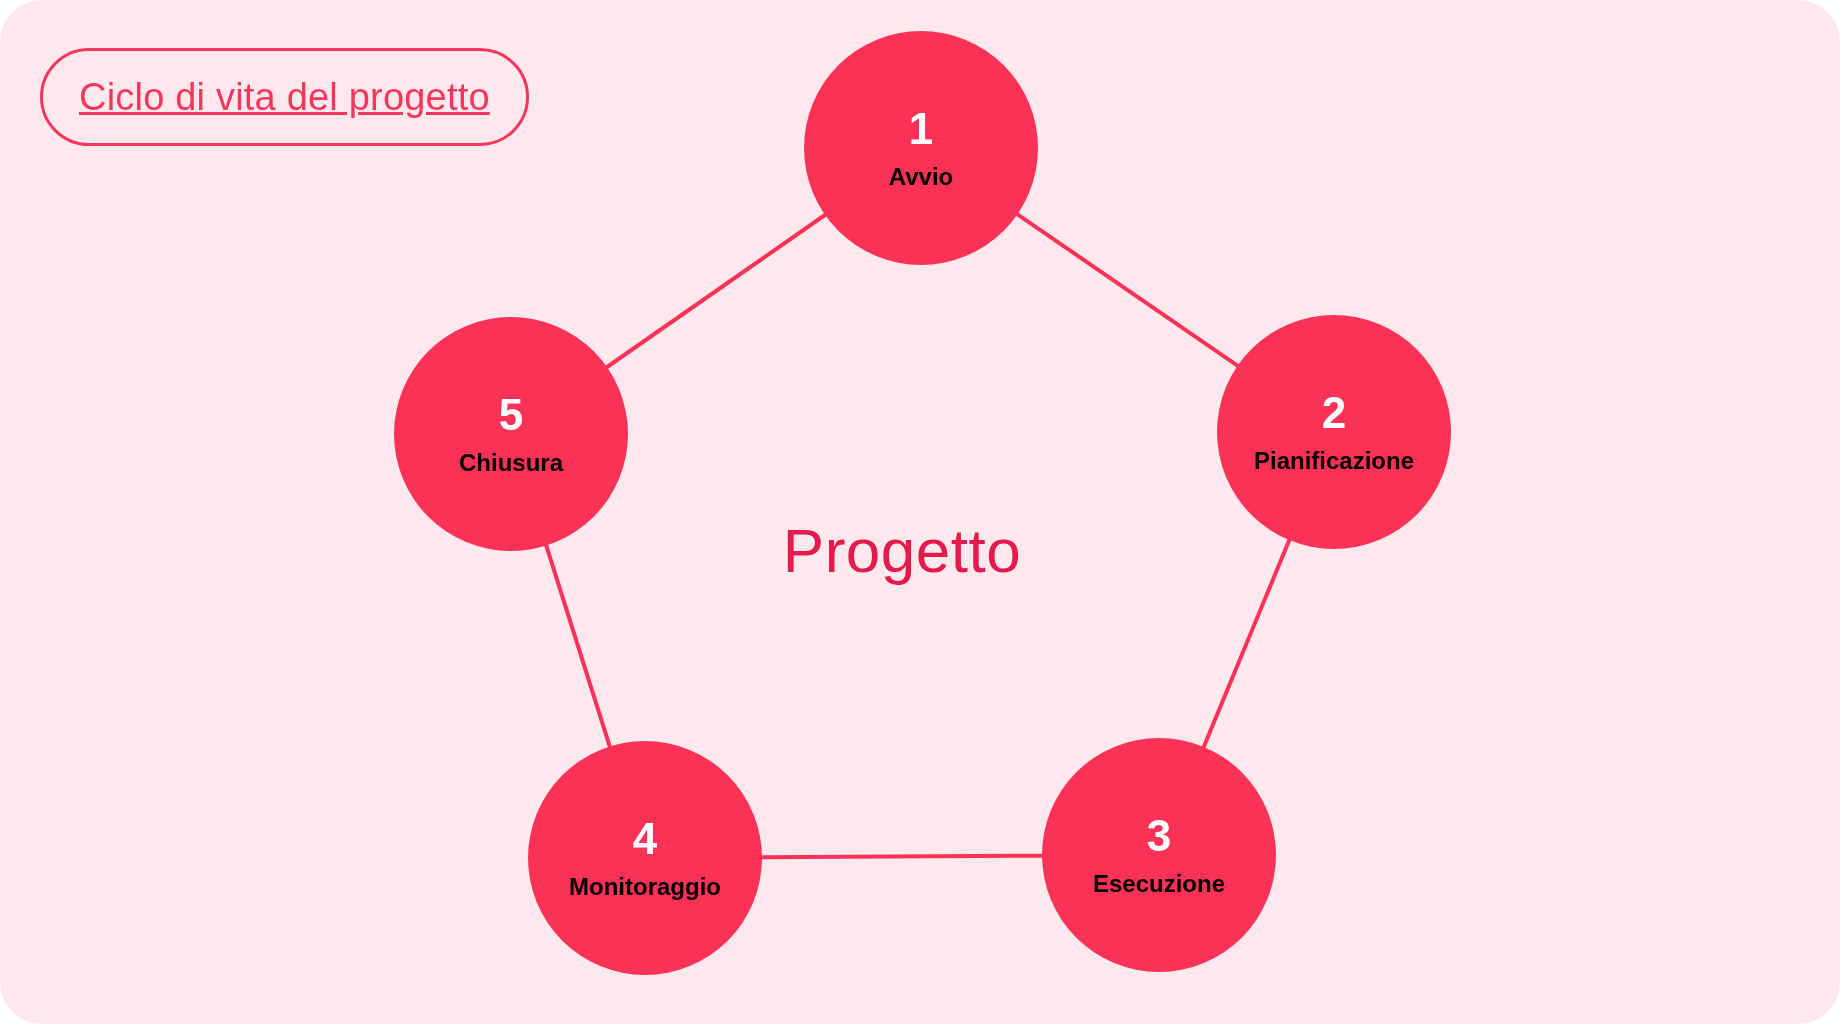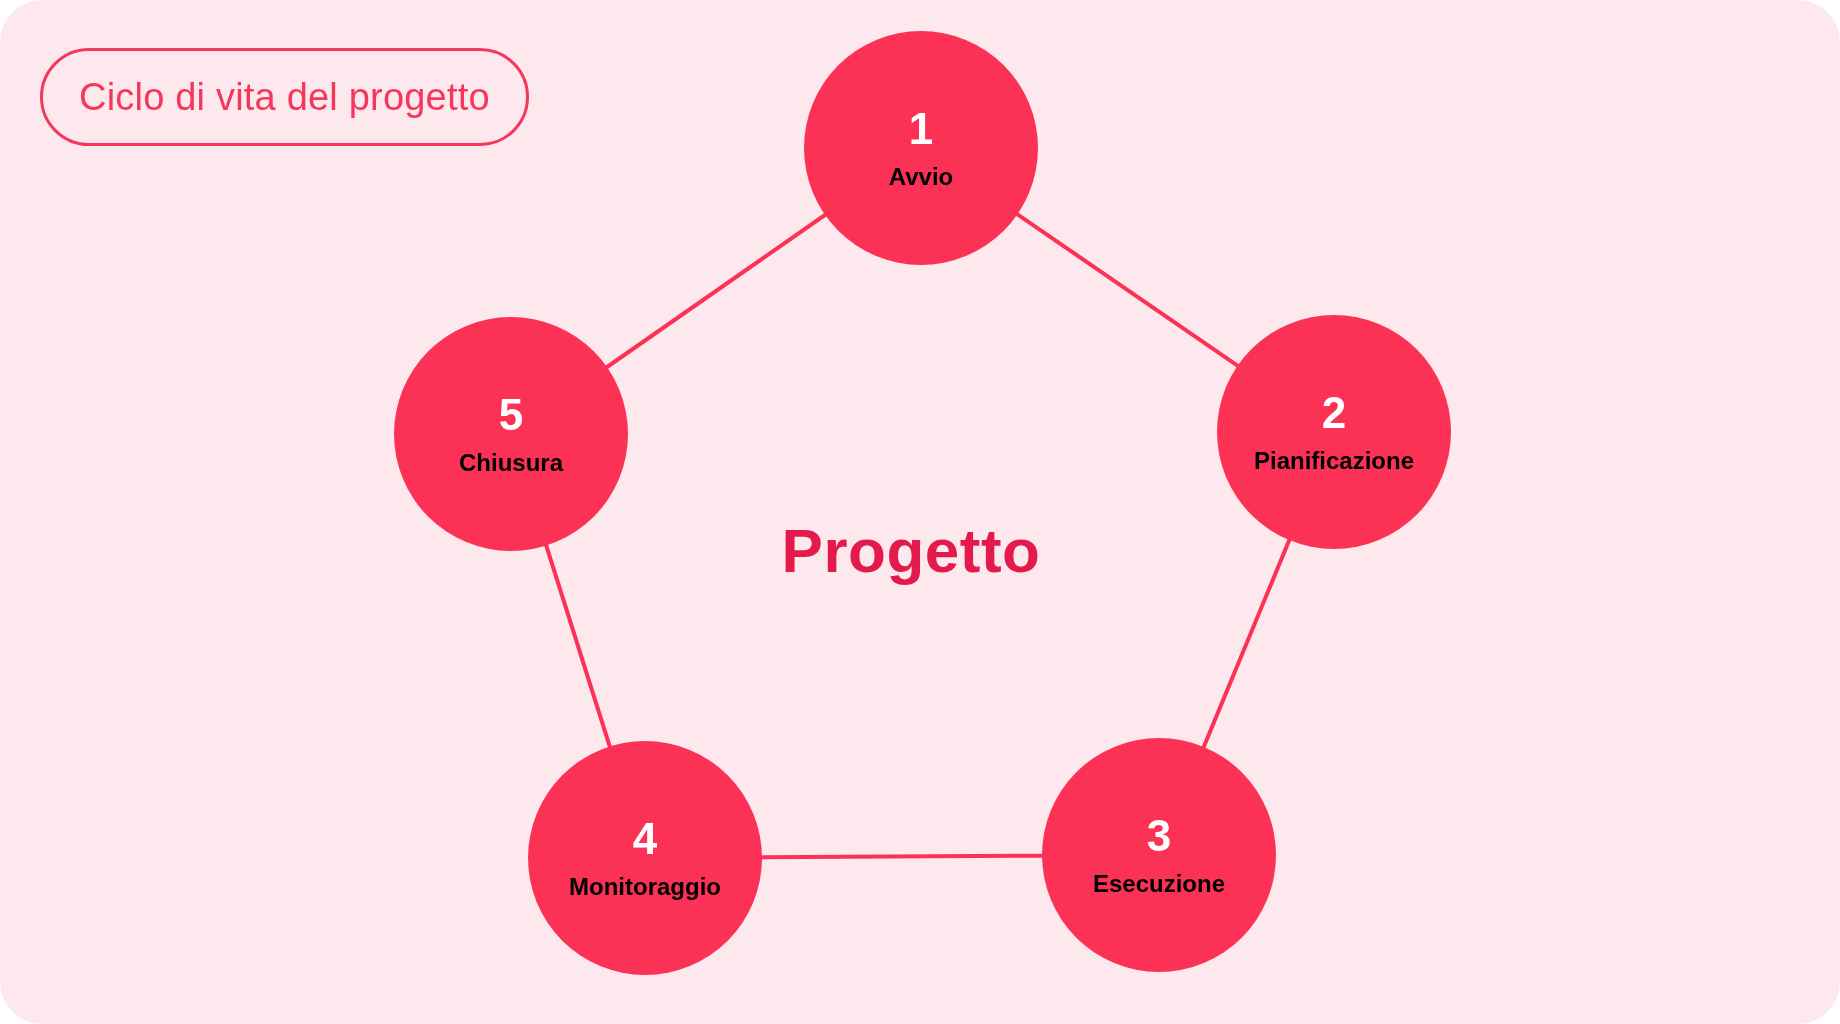--- a/index.html
+++ b/index.html
@@ -44,20 +44,21 @@
     box-sizing: border-box;
     background: transparent;
   }
   .title-pill-text {
     font-size: 38px;
     font-weight: 400;
     color: #F5375C;
     letter-spacing: 0.2px;
     white-space: nowrap;
     line-height: 1;
+    text-decoration: underline;
   }
   .node {
     position: absolute;
     border-radius: 50%;
     background: #FB3156;
     display: flex;
     flex-direction: column;
     align-items: center;
     justify-content: center;
     box-sizing: border-box;
@@ -71,26 +72,26 @@
   }
   .node-label {
     color: #000000;
     font-size: 24px;
     font-weight: 700;
     line-height: 1;
     white-space: nowrap;
   }
   .center-label {
     position: absolute;
-    left: 17px;
+    left: 8px;
     width: 1788px;
     text-align: center;
     color: #E31B4D;
     font-size: 62px;
-    font-weight: 700;
+    font-weight: 400;
     line-height: 1;
     letter-spacing: 0.5px;
   }
 </style>
 </head>
 <body>
 
 <div id="canvas" style="background: rgb(253, 232, 238); border-radius: 42px;">
 
   <svg id="diagram-svg" viewBox="0 0 1840 1024" xmlns="http://www.w3.org/2000/svg">

